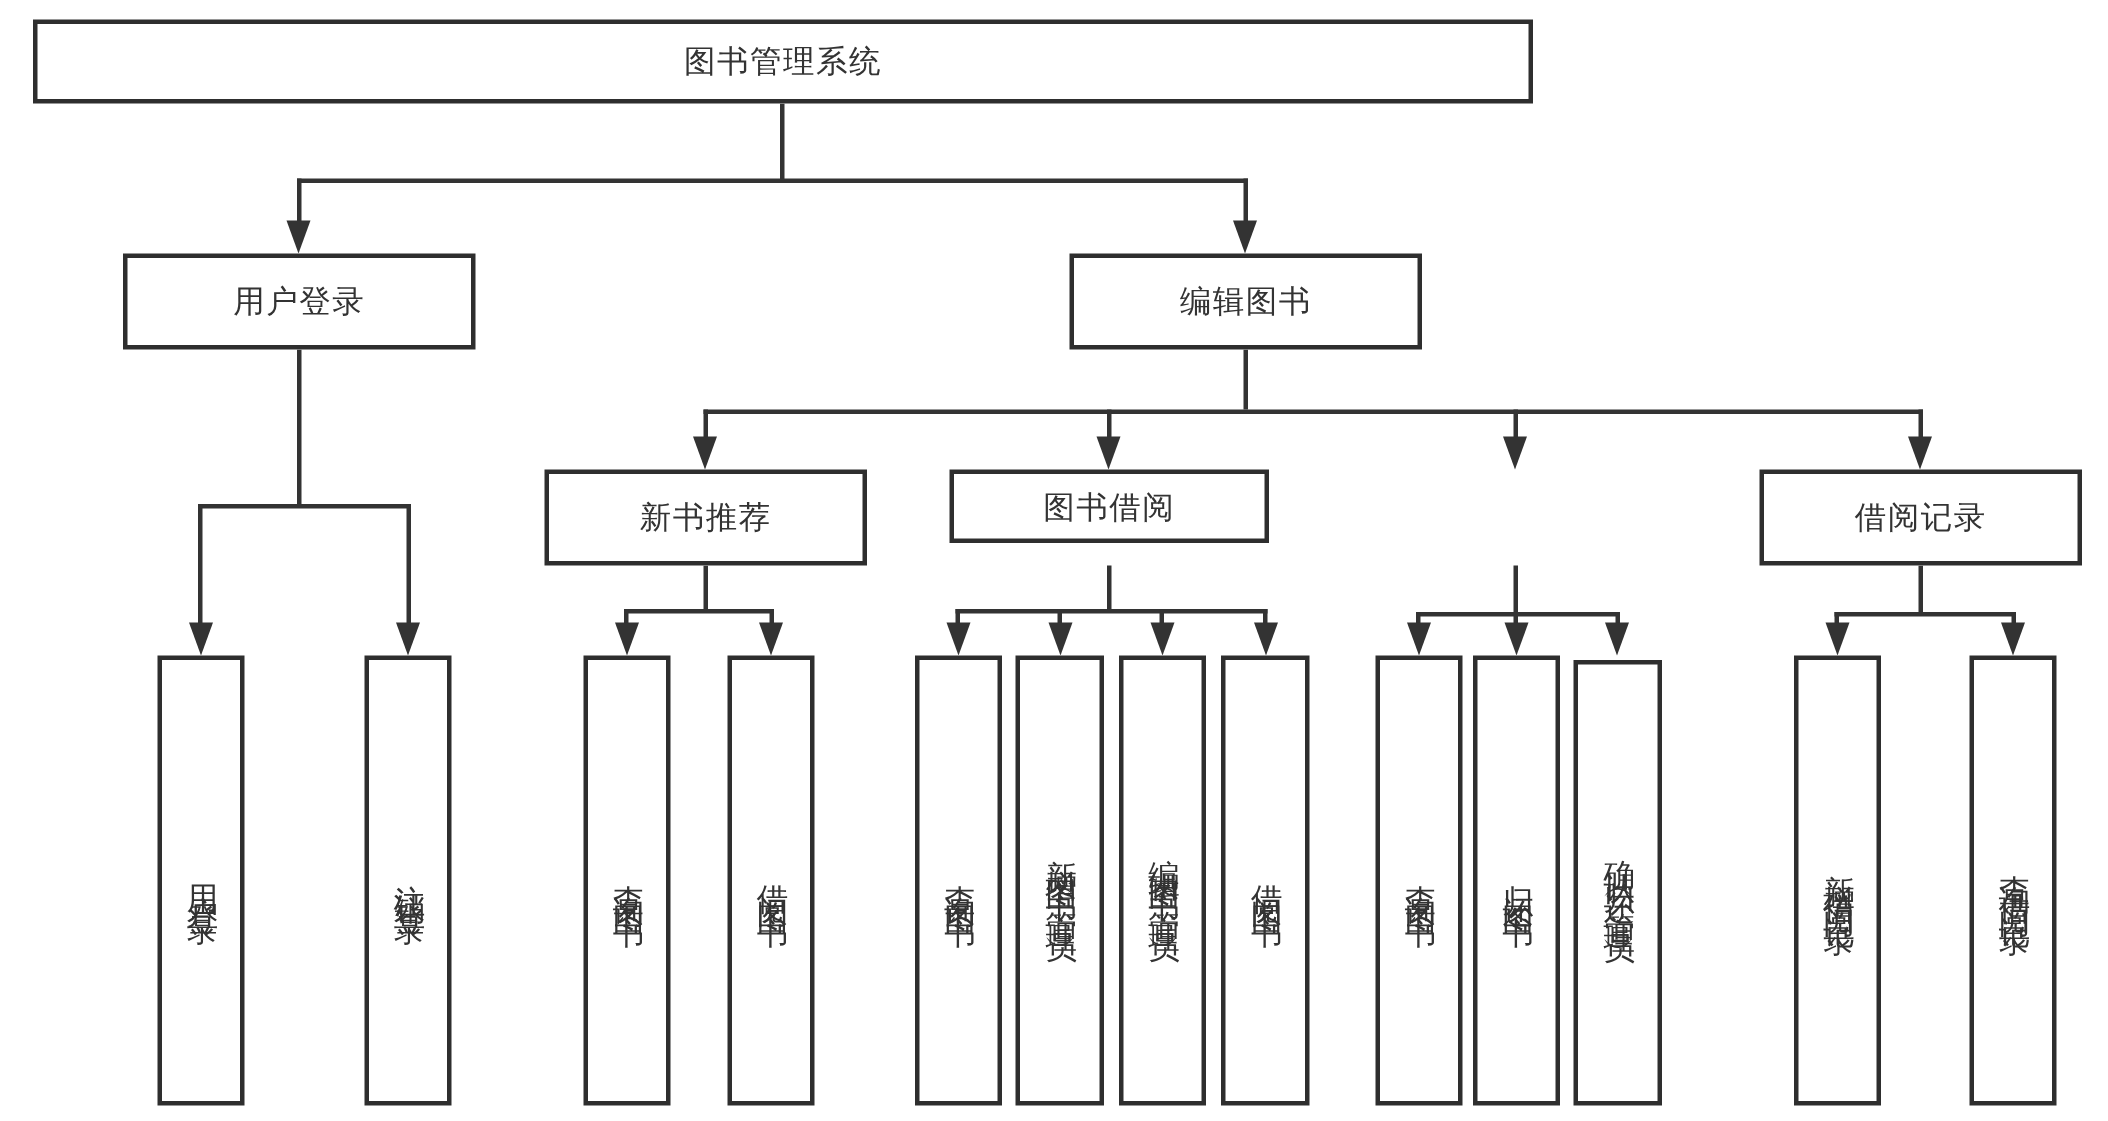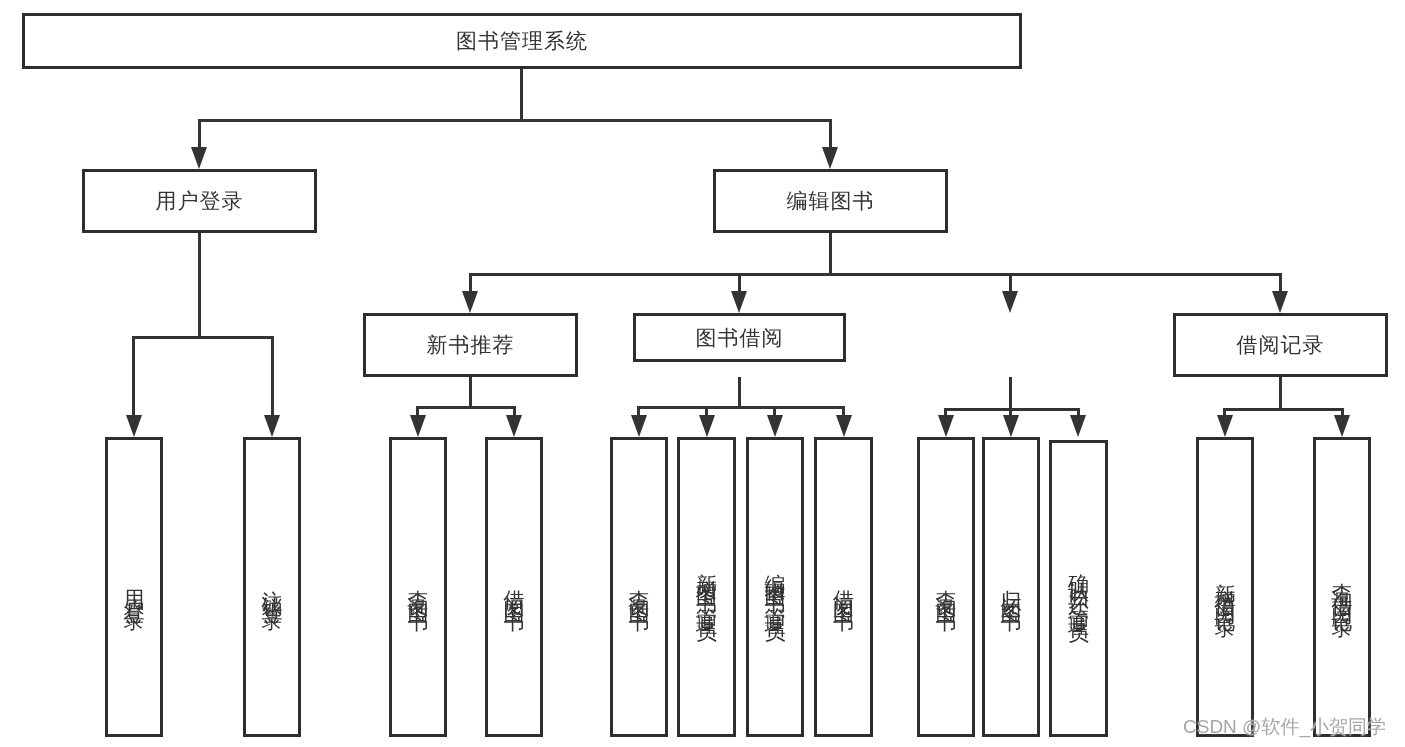--- a/index.html
+++ b/index.html
@@ -177,15 +177,14 @@
   </div>
 
   <div class="box vbox" style="left:1196px;top:437px;width:58px;height:300px;">
     <span class="vtxt">新增借阅记录</span>
   </div>
 
   <div class="box vbox" style="left:1313px;top:437px;width:58px;height:300px;">
     <span class="vtxt">查询借阅记录</span>
   </div>
 
-  <div class="watermark">CSDN @软件_小贺同学</div>
 
 </div>
 
 </body></html>

